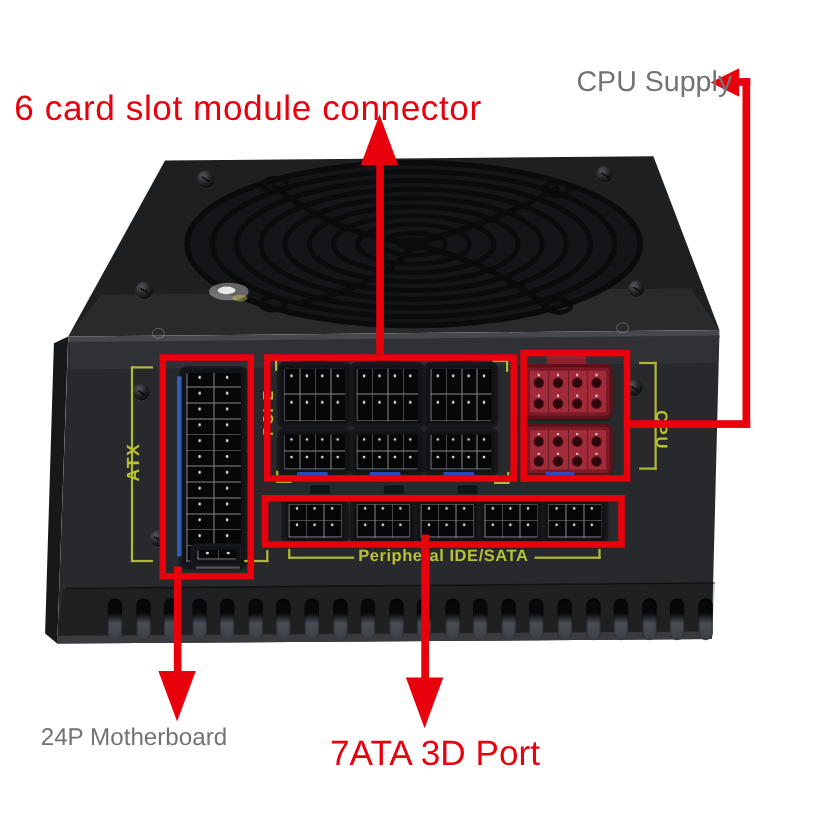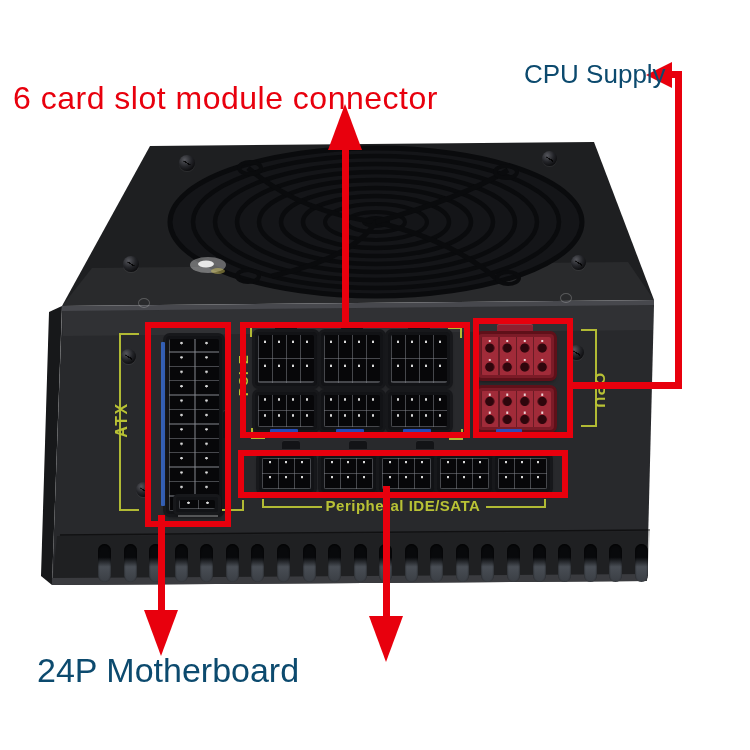--- a/index.html
+++ b/index.html
@@ -64,21 +64,21 @@
   .arr-down{position:absolute;z-index:5;width:0;height:0;
           border-left:17px solid transparent;border-right:17px solid transparent;
           border-top:46px solid var(--red);}
   .arr-left{position:absolute;z-index:5;width:0;height:0;
           border-top:13px solid transparent;border-bottom:13px solid transparent;
           border-right:26px solid var(--red);}
 
   
   .lbl{position:absolute;z-index:6;white-space:nowrap;}
   .lbl.red{color:var(--red);}
-  .lbl.blk{color:#0c4a6e;}
+  .lbl.blk{color:#737373;}
 
   .stage{--red:#e8000d;--yl:#b9c235;}
 </style>
 </head>
 <body>
 
 <div class="stage">
 
   <svg class="psu-svg" width="750" height="750" viewBox="0 0 750 750">
 
@@ -259,17 +259,18 @@
   <div class="rline" style="left:567px;top:382px;width:115px;height:7px;"></div>
 
   <div class="rline" style="left:158px;top:515px;width:7px;height:97px;"></div>
   <div class="arr-down" style="left:144px;top:610px;"></div>
 
   <div class="rline" style="left:383px;top:486px;width:7px;height:131px;"></div>
   <div class="arr-down" style="left:369px;top:616px;"></div>
 
   <div class="lbl red" style="left:13px;top:80px;font-size:32px;letter-spacing:.5px;">6 card slot module connector</div>
   <div class="lbl blk" style="left:524px;top:59px;font-size:26px;">CPU Supply</div>
-  <div class="lbl blk" style="left:37px;top:652px;font-size:34px;line-height:36px;">
+  <div class="lbl blk" style="left:37px;top:652px;font-size:22px;line-height:36px;">
     <div>24P Motherboard</div>
   </div>
+  <div class="lbl red" style="left:300px;top:666px;font-size:32px;">7ATA 3D Port</div>
 
 </div>
 
 </body></html>

